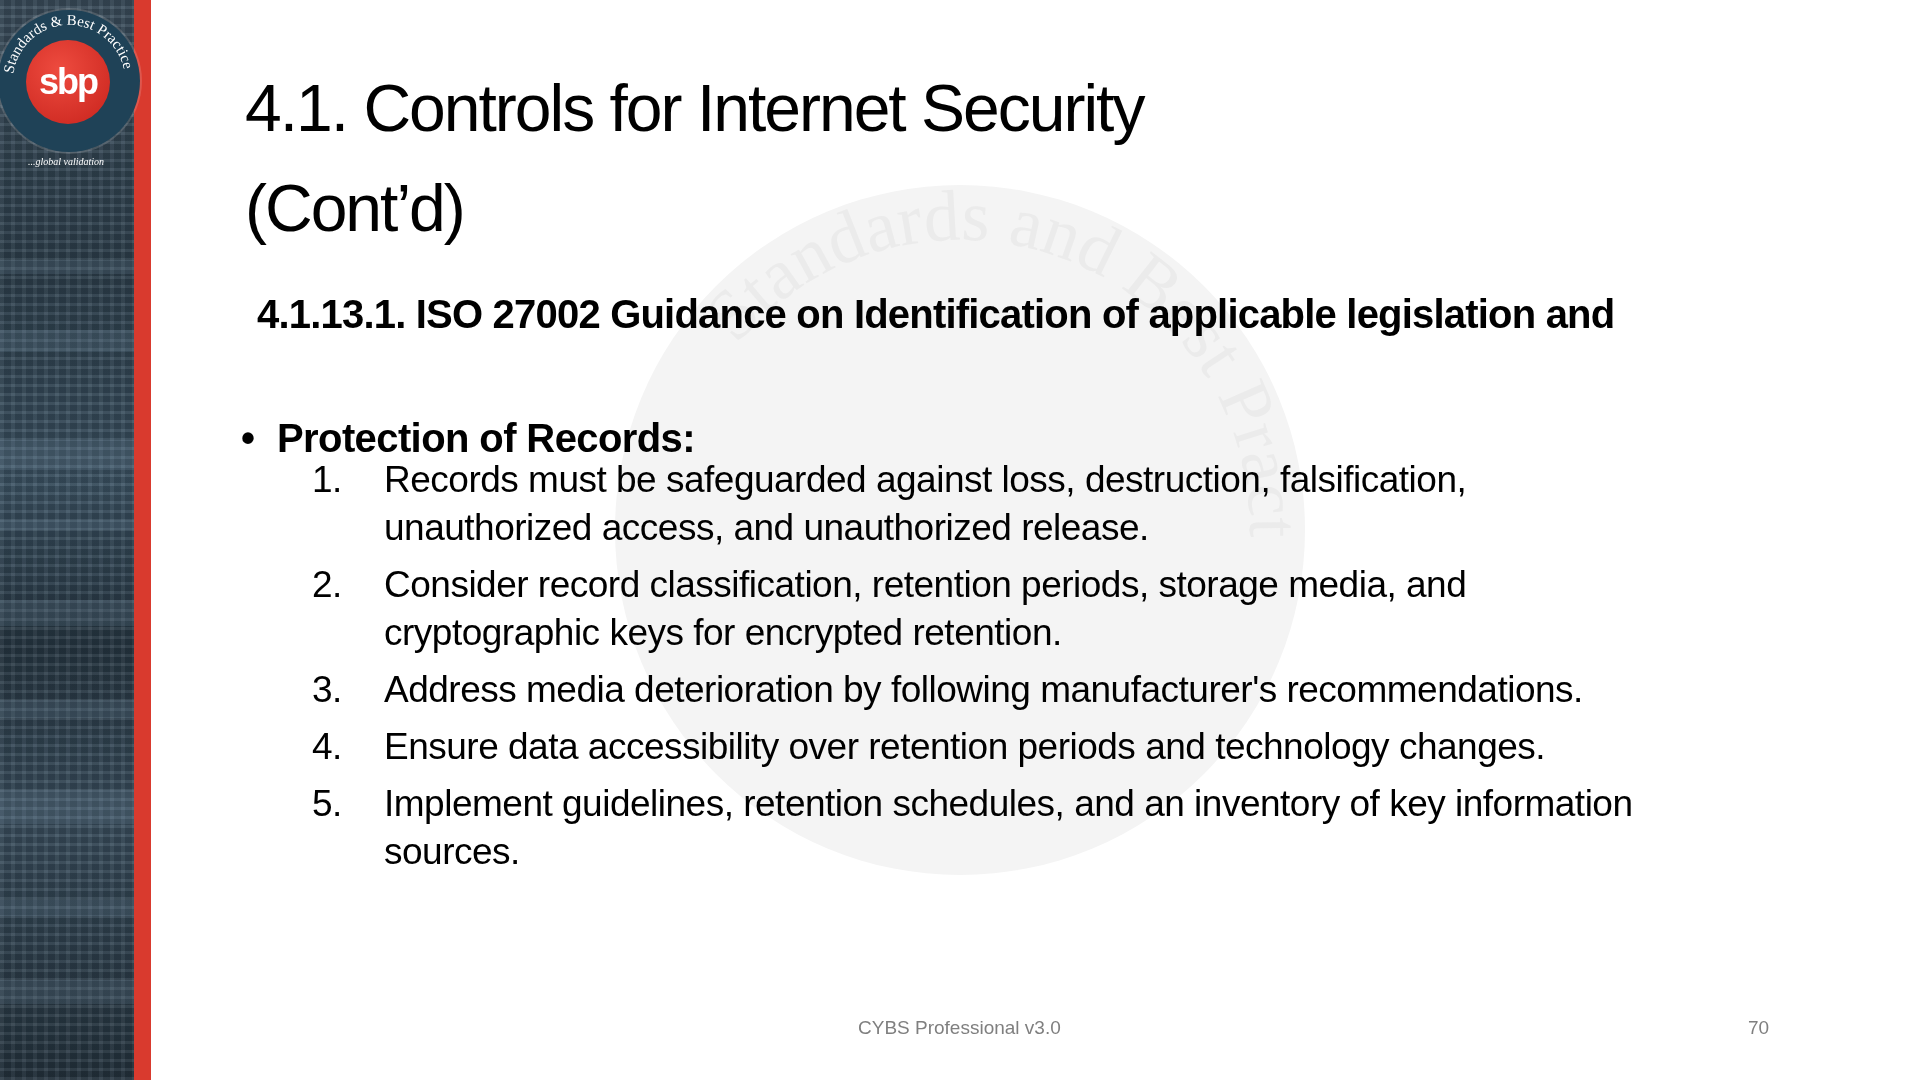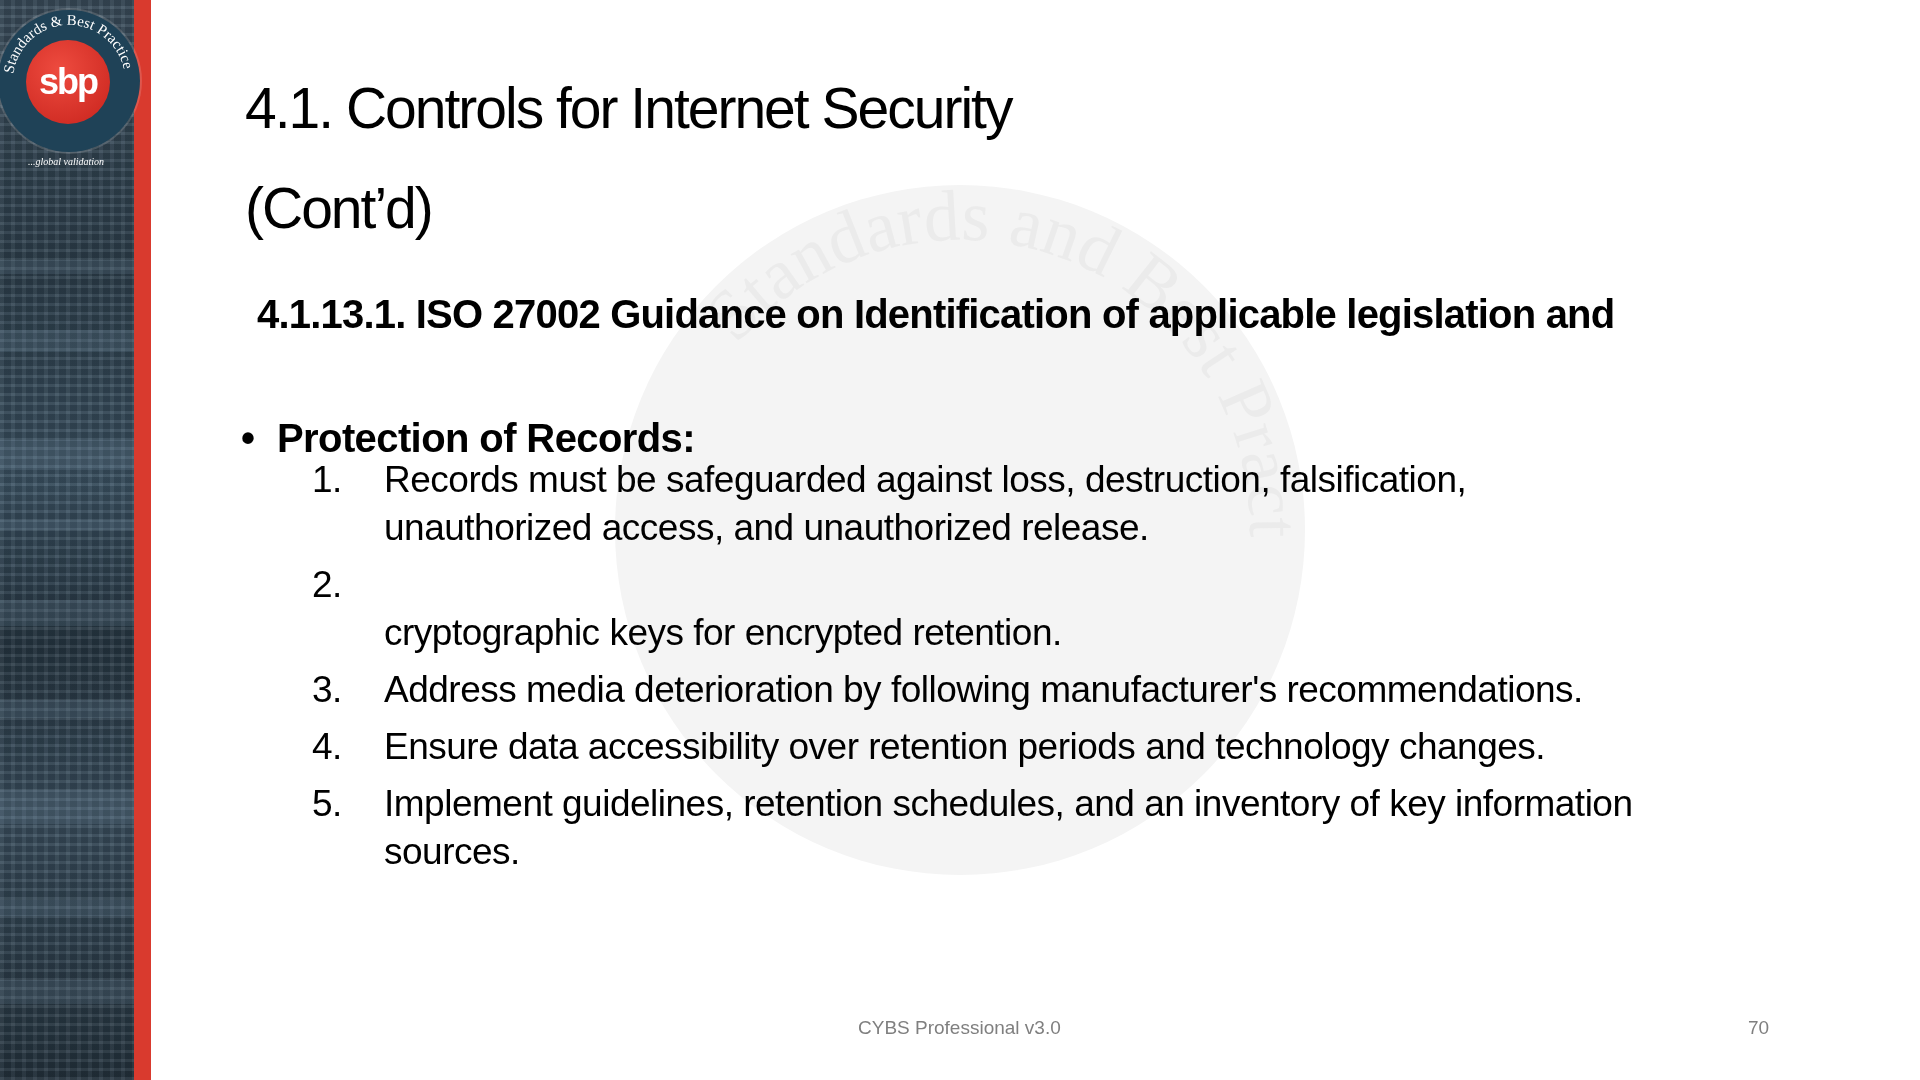--- a/index.html
+++ b/index.html
@@ -38,21 +38,21 @@
     position: absolute; left: 28px; top: 156px; font-size: 10px; color: #fff;
     font-style: italic; font-family: "Liberation Serif", serif;
   }
   .watermark {
     position: absolute; left: 615px; top: 185px; width: 690px; height: 690px;
     border-radius: 50%; background: #f4f4f4;
   }
   .watermark svg { position: absolute; left: 0; top: 0; }
   .title {
     position: absolute; left: 245px; top: 58px; width: 1500px;
-    font-size: 57px; line-height: 100px; font-weight: normal; margin: 0;
+    font-size: 66px; line-height: 100px; font-weight: normal; margin: 0;
     letter-spacing: -2px;
   }
   .subhead {
     position: absolute; left: 241px; top: 272px; width: 1550px;
     font-size: 40px; line-height: 52px; font-weight: bold; margin: 16px;
     letter-spacing: -0.8px;
   }
   .bullet-row {
     position: absolute; left: 241px; top: 394px; font-size: 40px; font-weight: bold;
     line-height: 52px; letter-spacing: -0.6px; margin-top: 18px;
@@ -122,21 +122,21 @@
 </div>
 
 <ol class="list">
   <li>
     <span class="num">1.</span>
     <span>Records must be safeguarded against loss, destruction, falsification,</span><br>
     <span>unauthorized access, and unauthorized release.</span>
   </li>
   <li>
     <span class="num">2.</span>
-    <br>
+    <span>Consider record classification, retention periods, storage media, and</span><br>
     <span>cryptographic keys for encrypted retention.</span>
   </li>
   <li>
     <span class="num">3.</span>
     <span>Address media deterioration by following manufacturer's recommendations.</span>
   </li>
   <li>
     <span class="num">4.</span>
     <span>Ensure data accessibility over retention periods and technology changes.</span>
   </li>

